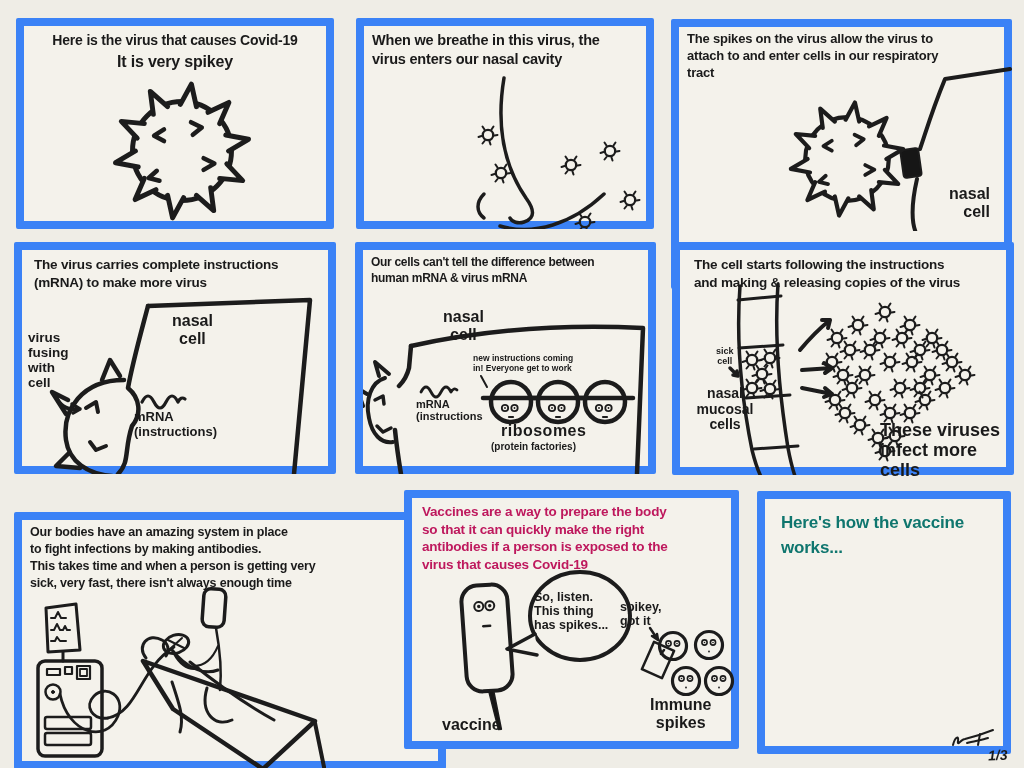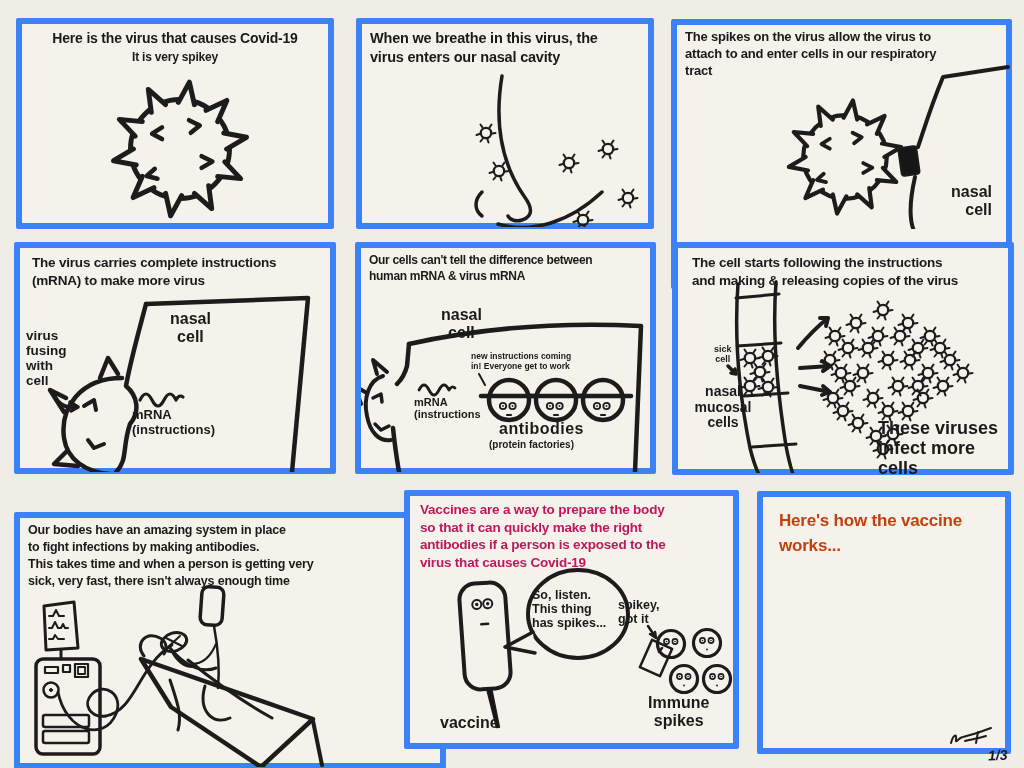--- a/index.html
+++ b/index.html
@@ -1,28 +1,28 @@
 <!DOCTYPE html>
 <html><head>
 <meta charset="utf-8">
 <style>
   html,body{margin:0;padding:0;background:#e7e5de;}
   .page{position:relative;width:1024px;height:768px;background:#efede6;overflow:hidden;
         font-family:"Liberation Sans","DejaVu Sans",sans-serif;color:#1a1a1a;}
-  .panel{position:absolute;background:#f4f2eb;border:6px solid #3b82f6;border-radius:2px;box-sizing:border-box;}
+  .panel{position:absolute;background:#f4f2eb;border:8px solid #3b82f6;border-radius:2px;box-sizing:border-box;}
   .panel svg.sk{position:absolute;left:0;top:0;}
   .sk *{stroke:#1c1c1c;fill:none;stroke-linecap:round;stroke-linejoin:round;}
   .sk .inkfill{fill:#161616;}
   .sk .bgfill{fill:#f4f2eb;}
   .sk .nostroke{stroke:none;}
   .cap{position:absolute;font-weight:bold;white-space:pre-line;line-height:1.3;letter-spacing:-0.2px;z-index:3;}
   .lbl{position:absolute;font-weight:bold;white-space:pre-line;line-height:1.12;z-index:3;}
   .pagenum{position:absolute;left:988px;top:747px;font-weight:bold;font-style:italic;font-size:14px;transform:rotate(-3deg);z-index:4;}
   .plum{color:#be185d;}
-  .navy{color:#c2410c;}
+  .navy{color:#0f766e;}
 </style>
 </head>
 <body>
 
 <svg width="0" height="0" style="position:absolute" aria-hidden="true">
   <defs>
     <g id="mv" stroke="#1c1c1c" fill="none" stroke-linecap="round" stroke-linejoin="round">
       <circle r="5.2" stroke-width="2.3"></circle>
       <path stroke-width="2" d="M3.5,-5.5 L5.5,-8.5 M-3.5,-5.5 L-5.5,-8.5 M6.5,0.5 L9.5,0 M-6.5,1 L-9.5,2 M1.5,6.5 L2.5,9.5 M-3.5,6 L-5.5,8.5"></path>
     </g>
@@ -80,21 +80,21 @@
       <circle cx="4" cy="-2.5" r="0.8" fill="#1c1c1c" stroke="none"></circle>
       <circle cx="0" cy="6.5" r="0.9" fill="#1c1c1c" stroke="none"></circle>
     </g>
   </defs>
 </svg>
 
 <div class="page">
 
   <section class="panel" style="left:16px;top:18px;width:318px;height:211px;">
     <div class="cap" style="left:4px;right:4px;top:5px;text-align:center;font-size:14px;">Here is the virus that causes Covid-19</div>
-    <div class="cap" style="left:4px;right:4px;top:26px;text-align:center;font-size:12px;">It is very spikey</div>
+    <div class="cap" style="left:4px;right:4px;top:26px;text-align:center;font-size:16px;">It is very spikey</div>
     <svg class="sk" width="310" height="203" viewBox="0 0 310 203">
       <use href="#bigvirus" transform="translate(158,125) scale(0.9)"></use>
     </svg>
   </section>
 
   <section class="panel" style="left:356px;top:18px;width:298px;height:211px;">
     <div class="cap" style="left:8px;top:5px;font-size:14.5px;">When we breathe in this virus, the
 virus enters our nasal cavity</div>
     <svg class="sk" width="290" height="203" viewBox="0 0 290 203">
       <path stroke-width="3.5" d="M140,52 C132,100 140,140 162,172 C170,183 172,192 160,196 C154,198 148,196 146,192"></path>
@@ -152,21 +152,21 @@
 
   <section class="panel" style="left:355px;top:242px;width:301px;height:232px;">
     <div class="cap" style="left:8px;top:5px;font-size:12px;letter-spacing:-0.3px;">Our cells can't tell the difference between
 human mRNA &amp; virus mRNA</div>
     <div class="lbl" style="left:80px;top:58px;font-size:16px;text-align:center;">nasal
 cell</div>
     <div class="lbl" style="left:53px;top:148px;font-size:11px;">mRNA
 (instructions</div>
     <div class="lbl" style="left:110px;top:104px;font-size:8.5px;font-weight:bold;">new instructions coming
 in! Everyone get to work</div>
-    <div class="lbl" style="left:138px;top:172px;font-size:16px;letter-spacing:0.5px;">antibodies</div>
+    <div class="lbl" style="left:138px;top:172px;font-size:16px;letter-spacing:0.5px;">ribosomes</div>
     <div class="lbl" style="left:128px;top:191px;font-size:10px;">(protein factories)</div>
     <svg class="sk" width="293" height="224" viewBox="0 0 293 224">
       <path stroke-width="4.5" d="M48,96 C120,80 200,74 280,78 L274,224"></path>
       <path stroke-width="4.5" d="M48,96 L46,118 C44,126 40,132 36,136 M32,180 C34,200 36,212 38,224"></path>
       <path stroke-width="4" d="M22,128 C8,132 2,150 6,168 C9,184 18,194 30,192"></path>
       <path stroke-width="4" d="M16,126 L12,112 L26,124" fill="#f4f2eb"></path>
       <path stroke-width="4" d="M4,144 L-6,138 L0,156" fill="#f4f2eb"></path>
       <path stroke-width="3.5" d="M12,150 L20,146 L21,154"></path>
       <path stroke-width="3.5" d="M14,176 L20,182 L28,178"></path>
       <path stroke-width="2.8" d="M58,142 q5,-10 10,0 q5,10 10,0 q5,-10 10,0 q3,-5 6,-2"></path>

